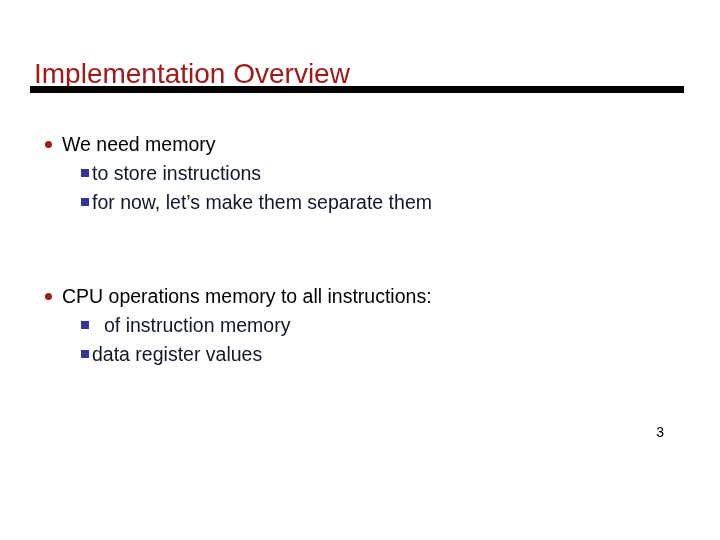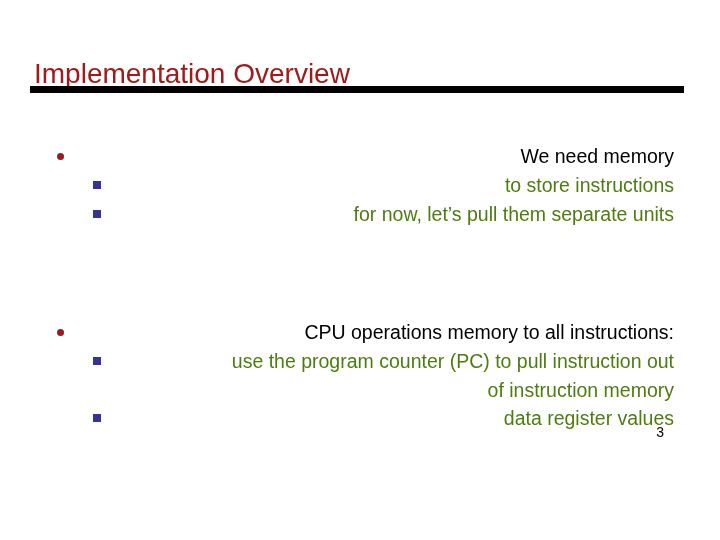--- a/index.html
+++ b/index.html
@@ -44,22 +44,21 @@
 
   
   .body-area {
     position: absolute;
     left: 30px;
     top: 126px;
     width: 660px;
   }
 
   .blk {
-    margin: 16px;
-    text-align: right;
+    margin: 4px;
   }
 
   
   .l1 {
     position: relative;
     padding-left: 28px;
     font-size: 19.5px;
     line-height: 29px;
     color: #000000;
   }
@@ -72,21 +71,21 @@
     border-radius: 50%;
     background: #9c1c1c;
   }
 
   
   .l2 {
     position: relative;
     padding-left: 58px;
     font-size: 19.5px;
     line-height: 28.5px;
-    color: #4d7c0f;
+    color: #0f172a;
   }
   .l2 .bullet {
     position: absolute;
     left: 47px;
     top: 10px;
     width: 8px;
     height: 8px;
     background: #333399;
   }
   
@@ -123,37 +122,36 @@
       <div class="l1">
         <span class="bullet"></span>
         <span>We need memory</span>
       </div>
       <div class="l2">
         <span class="bullet"></span>
         <span>to store instructions</span>
       </div>
       <div class="l2">
         <span class="bullet"></span>
-        <span>for now, let’s pull them separate units</span>
+        <span>for now, let’s make them separate them</span>
       </div>
     </div>
 
     <div class="gap-sm"></div>
 
 
     <div class="gap-xs"></div>
 
     <div class="blk">
       <div class="l1">
         <span class="bullet"></span>
         <span>CPU operations memory to all instructions:</span>
       </div>
       <div class="l2">
         <span class="bullet"></span>
-        <span>use the program counter (PC) to pull instruction out</span>
       </div>
       <div class="l2 cont">
         <span>of instruction memory</span>
       </div>
       <div class="l2">
         <span class="bullet"></span>
         <span>data register values</span>
       </div>
     </div>
 

